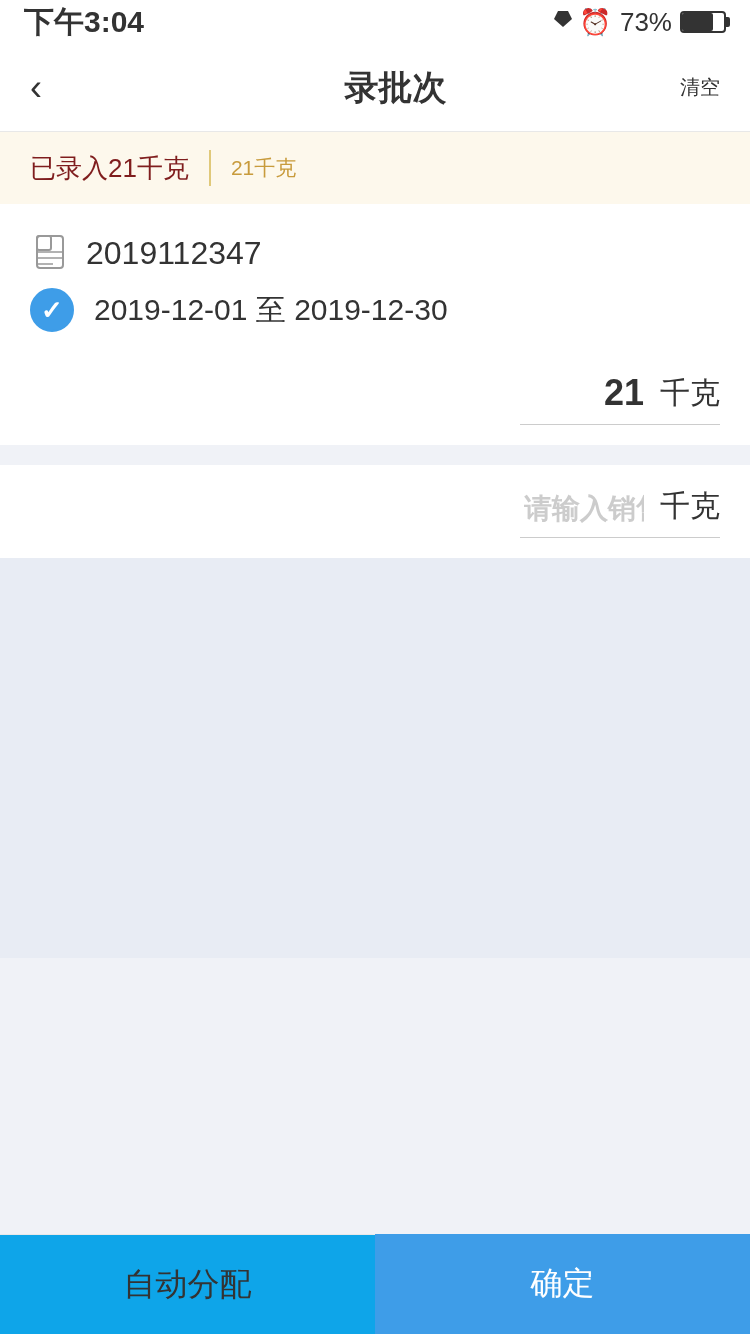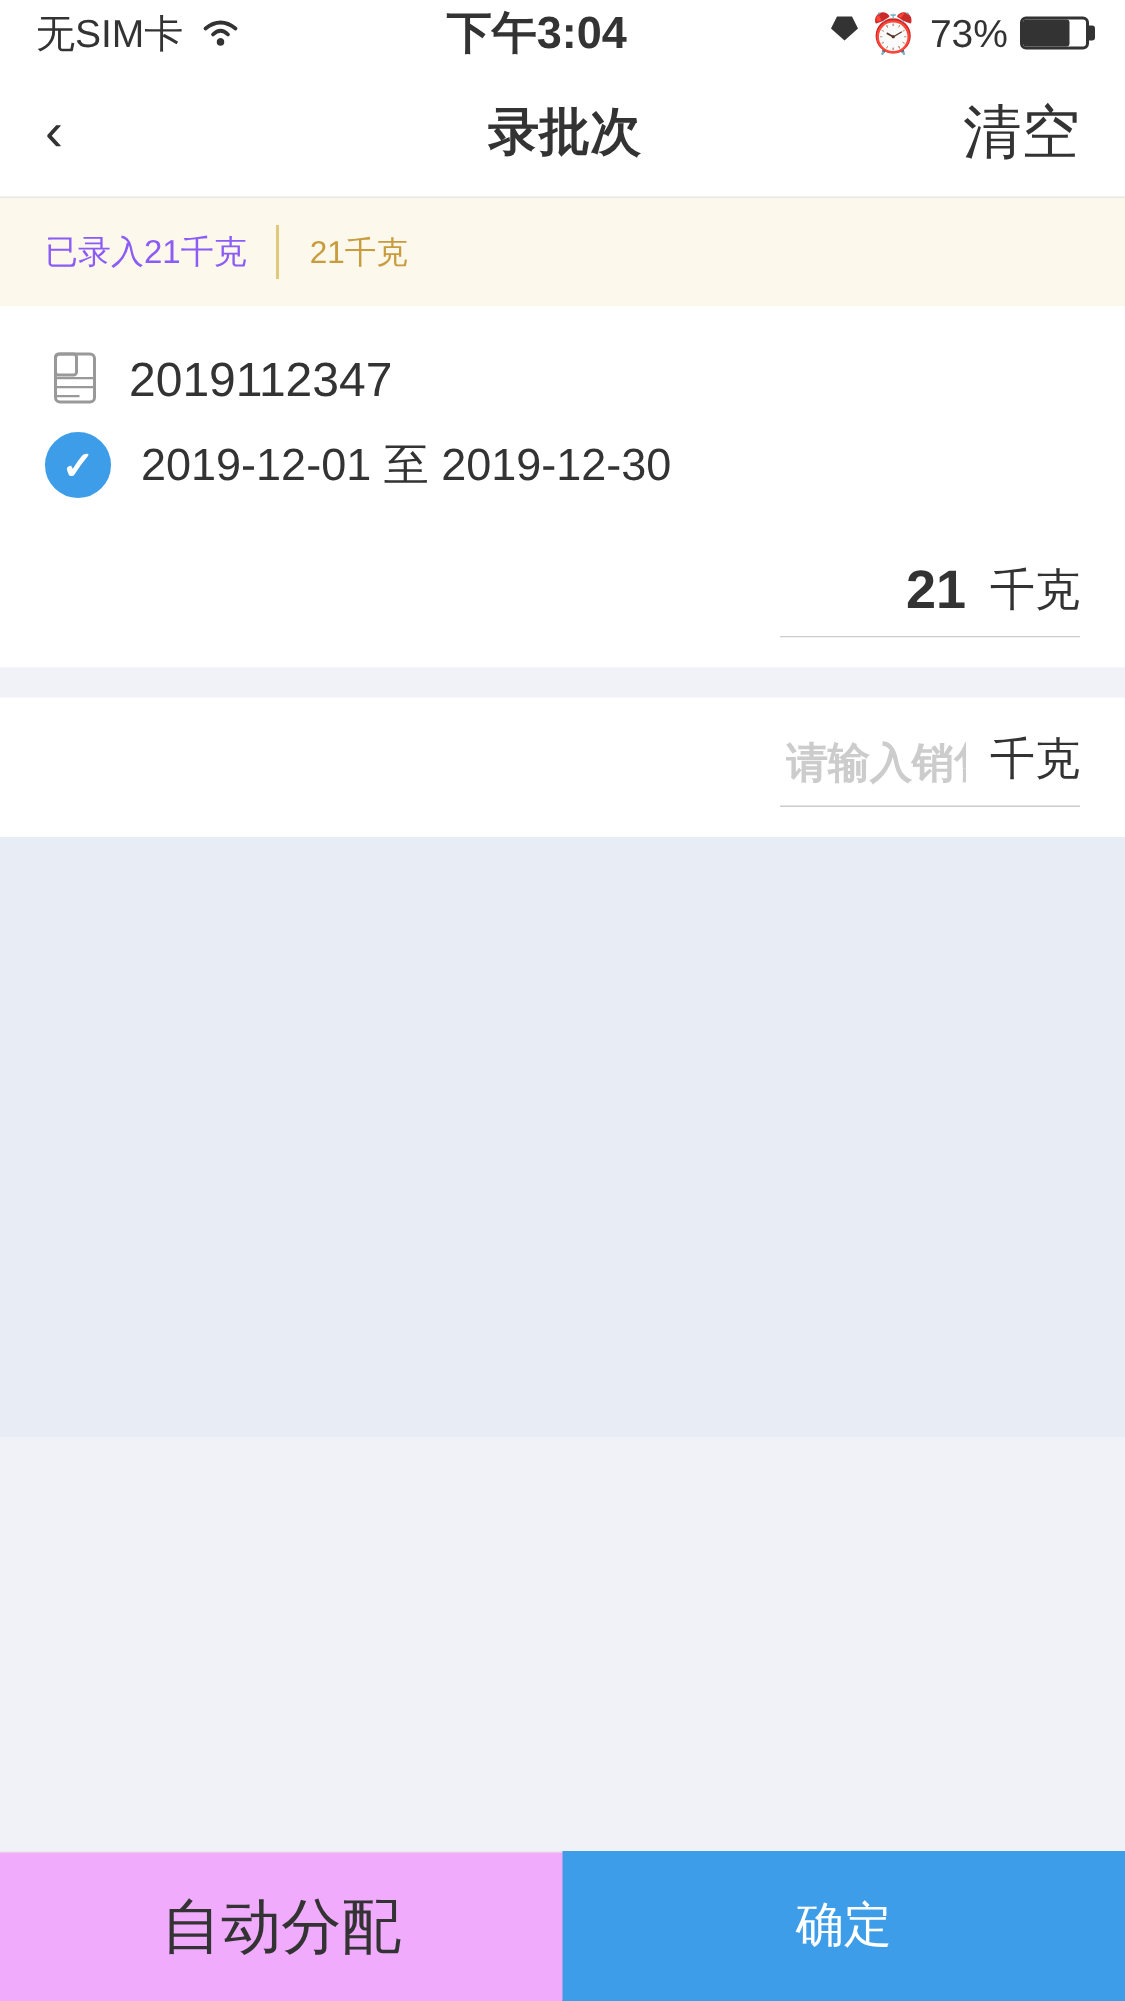--- a/index.html
+++ b/index.html
@@ -84,38 +84,38 @@
       cursor: pointer;
       width: 60px;
     }
     .nav-title {
       font-size: 34px;
       font-weight: 600;
       color: #333;
       margin-left: 21px;
     }
     .nav-action {
-      font-size: 39px;
+      font-size: 20px;
       color: #333;
       cursor: pointer;
     }
 
     
     .info-banner {
       width: 750px;
       height: 72px;
       background: #fdf8ec;
       display: flex;
       align-items: center;
       padding: 0 30px;
       gap: 20px;
     }
     .info-banner-text {
-      font-size: 22px;
-      color: #8b5cf6;
+      font-size: 26px;
+      color: #7f1d1d;
     }
     .info-banner-divider {
       width: 2px;
       height: 36px;
       background: #e0c97a;
     }
     .info-banner-value {
       font-size: 21px;
       color: #c89b3c;
     }
@@ -211,23 +211,23 @@
     
     .bottom-bar {
       position: fixed;
       bottom: 0;
       width: 750px;
       height: 100px;
       display: flex;
     }
     .btn-auto {
       flex: 1;
-      background: #f0abfc;
+      background: #0ea5e9;
       border: none;
-      font-size: 40px;
+      font-size: 32px;
       color: #333;
       cursor: pointer;
       display: flex;
       align-items: center;
       justify-content: center;
       border-top: 1px solid #e8e8e8;
     }
     .btn-confirm {
       flex: 1;
       background: #3e9de8;
@@ -249,31 +249,20 @@
       width: 200px;
       height: 1px;
       background: #ccc;
       margin: 0 30px 0 auto;
     }
   </style>
 </head>
 <body>
 
 <div class="status-bar">
-  <div class="status-left">
-    <span>无SIM卡</span>
-    <span>
-      <svg width="30" height="22" viewBox="0 0 30 22">
-        <path d="M15 18 L15 18" stroke="#333" stroke-width="3" stroke-linecap="round"></path>
-        <path d="M10 14 Q15 9 20 14" stroke="#333" stroke-width="2.5" fill="none" stroke-linecap="round"></path>
-        <path d="M5 10 Q15 2 25 10" stroke="#333" stroke-width="2.5" fill="none" stroke-linecap="round"></path>
-        <circle cx="15" cy="19" r="2.5" fill="#333"></circle>
-      </svg>
-    </span>
-  </div>
   <div class="status-center">下午3:04</div>
   <div class="status-right">
     <span>
       <svg width="18" height="22" viewBox="0 0 18 22" fill="#333">
         <path d="M14 2 L18 10 L9 18 L0 10 L4 2 Z"></path>
       </svg>
     </span>
     <span>⏰</span>
     <span>73%</span>
     <div class="battery-icon">

